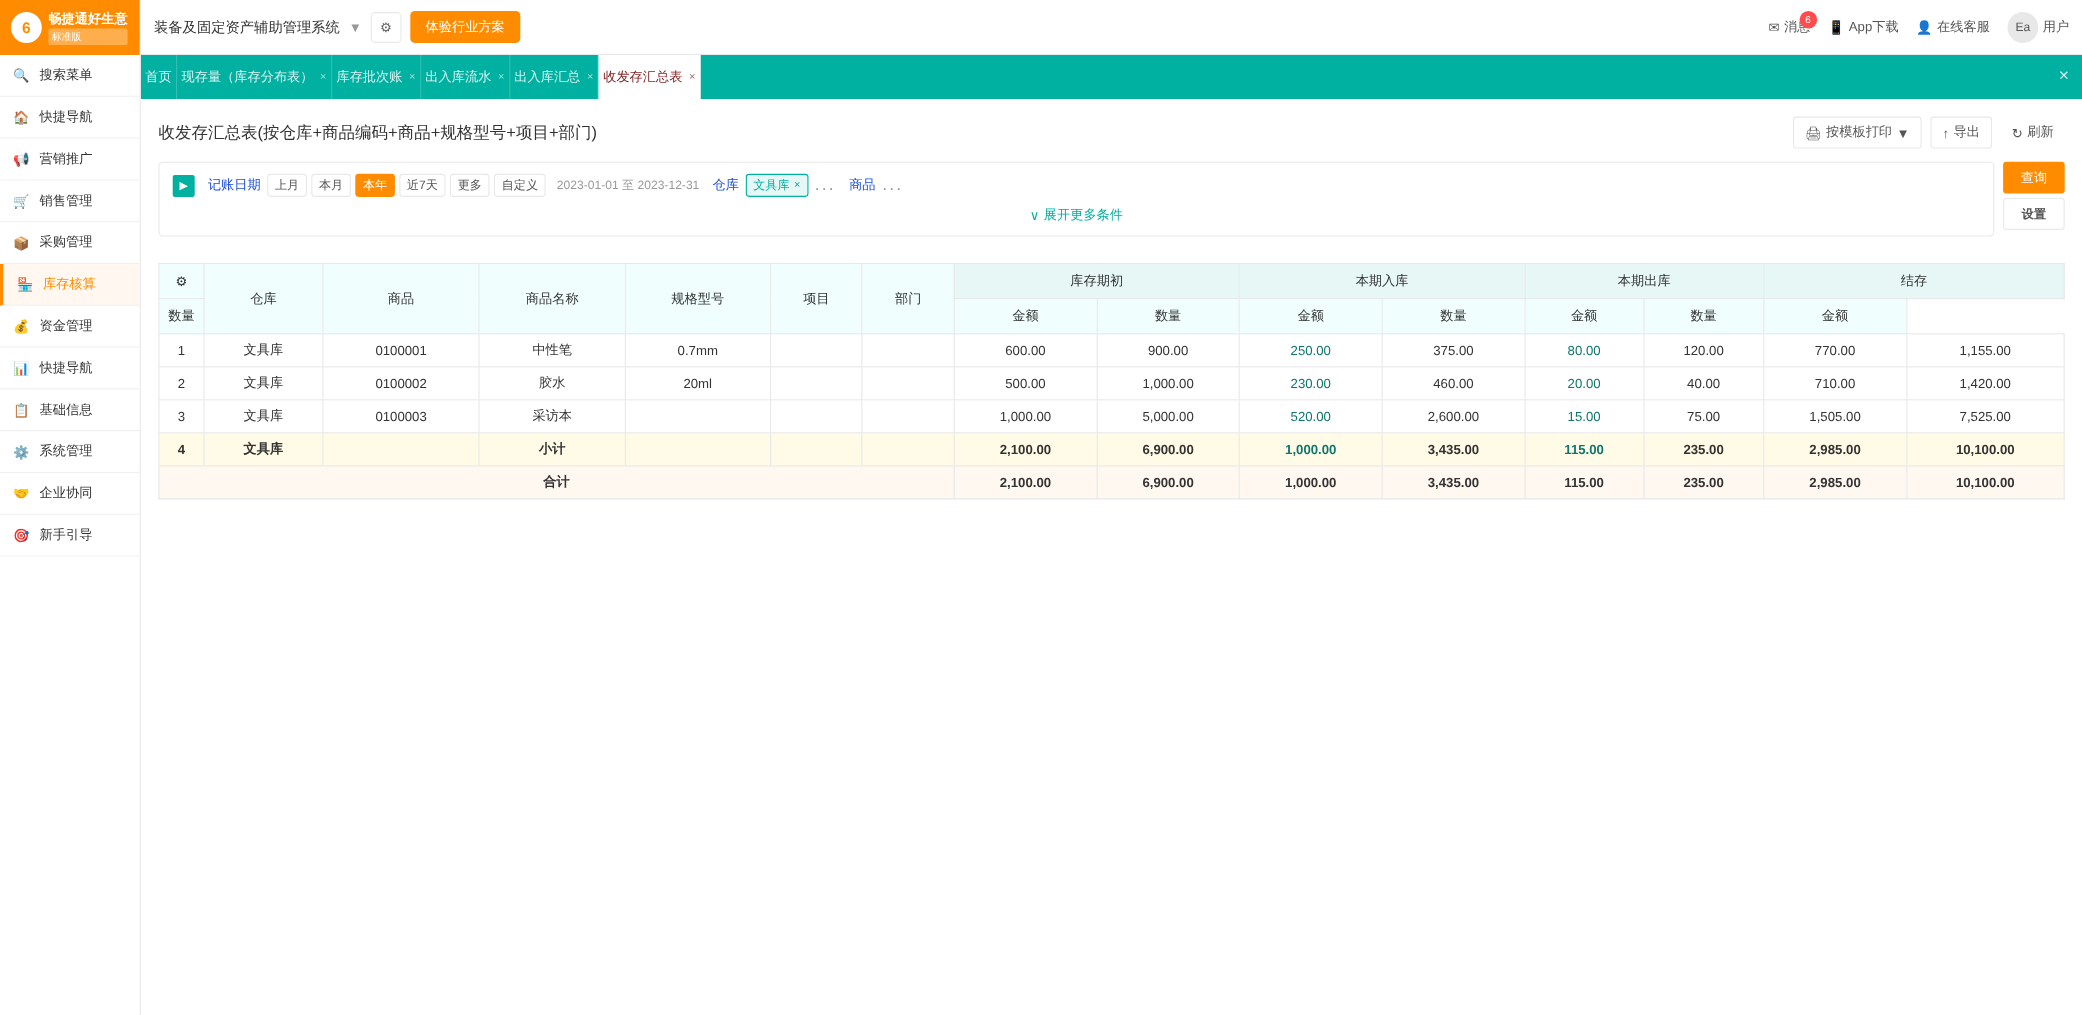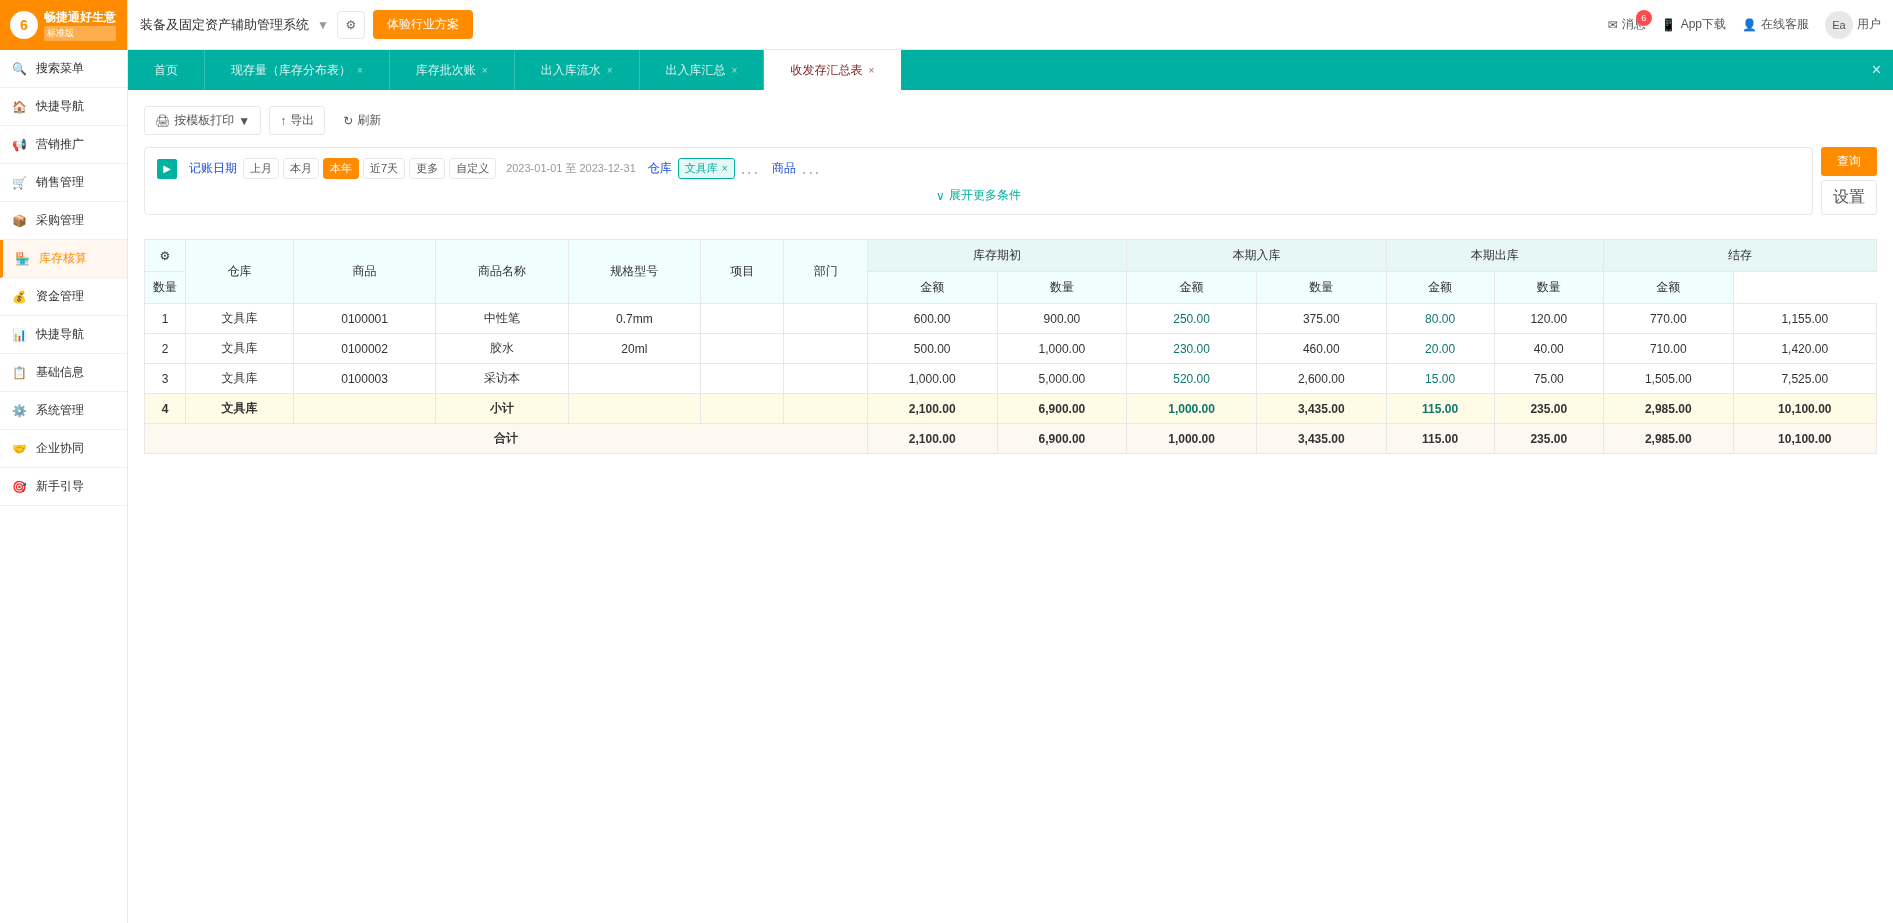--- a/index.html
+++ b/index.html
@@ -24,21 +24,21 @@
     .settings-btn { width: 28px; height: 28px; border: 1px solid #e8e8e8; border-radius: 4px; display: flex; align-items: center; justify-content: center; cursor: pointer; color: #666; }
     .trial-btn { background: #ff8c00; color: #fff; border: none; padding: 6px 14px; border-radius: 4px; cursor: pointer; font-size: 12px; }
     .top-header-right { display: flex; align-items: center; gap: 16px; }
     .header-action { display: flex; align-items: center; gap: 4px; color: #555; font-size: 12px; cursor: pointer; }
     .badge { background: #ff4d4f; color: #fff; border-radius: 50%; width: 16px; height: 16px; font-size: 9px; display: flex; align-items: center; justify-content: center; position: absolute; top: -6px; right: -6px; }
     .badge-wrap { position: relative; }
     .user-avatar { width: 28px; height: 28px; background: #e8e8e8; border-radius: 50%; display: flex; align-items: center; justify-content: center; font-size: 11px; color: #555; }
 
     
     .tabs-bar { background: #00b0a0; display: flex; align-items: center; height: 40px; flex-shrink: 0; }
-    .tab { display: flex; align-items: center; gap: 6px; padding: 0 26px; height: 100%; color: rgba(255,255,255,0.85); font-size: 12px; cursor: pointer; border-right: 1px solid rgba(255,255,255,0.2); white-space: nowrap; }
+    .tab { display: flex; align-items: center; gap: 6px; padding: 0 4px; height: 100%; color: rgba(255,255,255,0.85); font-size: 12px; cursor: pointer; border-right: 1px solid rgba(255,255,255,0.2); white-space: nowrap; }
     .tab.active { background: #fff; color: #7f1d1d; }
     .tab-close { font-size: 10px; color: inherit; opacity: 0.7; cursor: pointer; }
     .tabs-end-close { margin-left: auto; padding: 0 12px; color: rgba(255,255,255,0.85); cursor: pointer; font-size: 16px; }
 
     
     .page-content { flex: 1; overflow: auto; background: #f5f5f5; }
     .page-inner { background: #fff; margin: 0; padding: 16px; min-height: 100%; }
 
     
     .page-title-row { display: flex; align-items: center; justify-content: space-between; margin-bottom: 12px; }
@@ -68,21 +68,21 @@
     .data-table th { background: #f0fffe; border: 1px solid #e8e8e8; padding: 7px 8px; text-align: center; color: #333; font-weight: 500; white-space: nowrap; }
     .data-table td { border: 1px solid #e8e8e8; padding: 6px 8px; text-align: center; color: #333; white-space: nowrap; }
     .data-table tr.subtotal td { background: #fffbe6; font-weight: bold; }
     .data-table .num-link { color: #0f766e; cursor: pointer; }
     .th-group { background: #e6f7f5 !important; margin-top: 40px; }
     .settings-col { width: 30px; }
     .footer-row { background: #f5f5f5; }
     .footer-row td { font-weight: bold; background: #fff8f0; }
 
     .query-btn { background: #ff8c00; color: #fff; border: none; padding: 6px 16px; border-radius: 3px; cursor: pointer; font-size: 12px; }
-    .settings-btn2 { background: #fff; color: #555; border: 1px solid #e8e8e8; padding: 6px 10px; border-radius: 3px; cursor: pointer; font-size: 16px; }
+    .settings-btn2 { background: #fff; color: #555; border: 1px solid #e8e8e8; padding: 6px 10px; border-radius: 3px; cursor: pointer; font-size: 11px; font-weight: bold; }
     .right-btns { display: flex; flex-direction: column; gap: 4px; flex-shrink: 0; }
   </style>
 </head>
 <body>
 
 <div class="sidebar">
   <div class="sidebar-logo">
     <div class="sidebar-logo-icon">
       <span>6</span>
     </div>
@@ -198,20 +198,21 @@
       <span>收发存汇总表</span>
       <span class="tab-close">×</span>
     </div>
     <div class="tabs-end-close">×</div>
   </div>
 
   <div class="page-content">
     <div class="page-inner">
 
       <div class="page-title-row">
+        <h2 class="page-title">收发存汇总表(按仓库+商品编码+商品+规格型号+项目+部门)</h2>
         <div class="page-actions">
           <button class="action-btn">
             <span>🖨</span>
             <span>按模板打印</span>
             <span>▼</span>
           </button>
           <button class="action-btn">
             <span>↑</span>
             <span>导出</span>
           </button>

